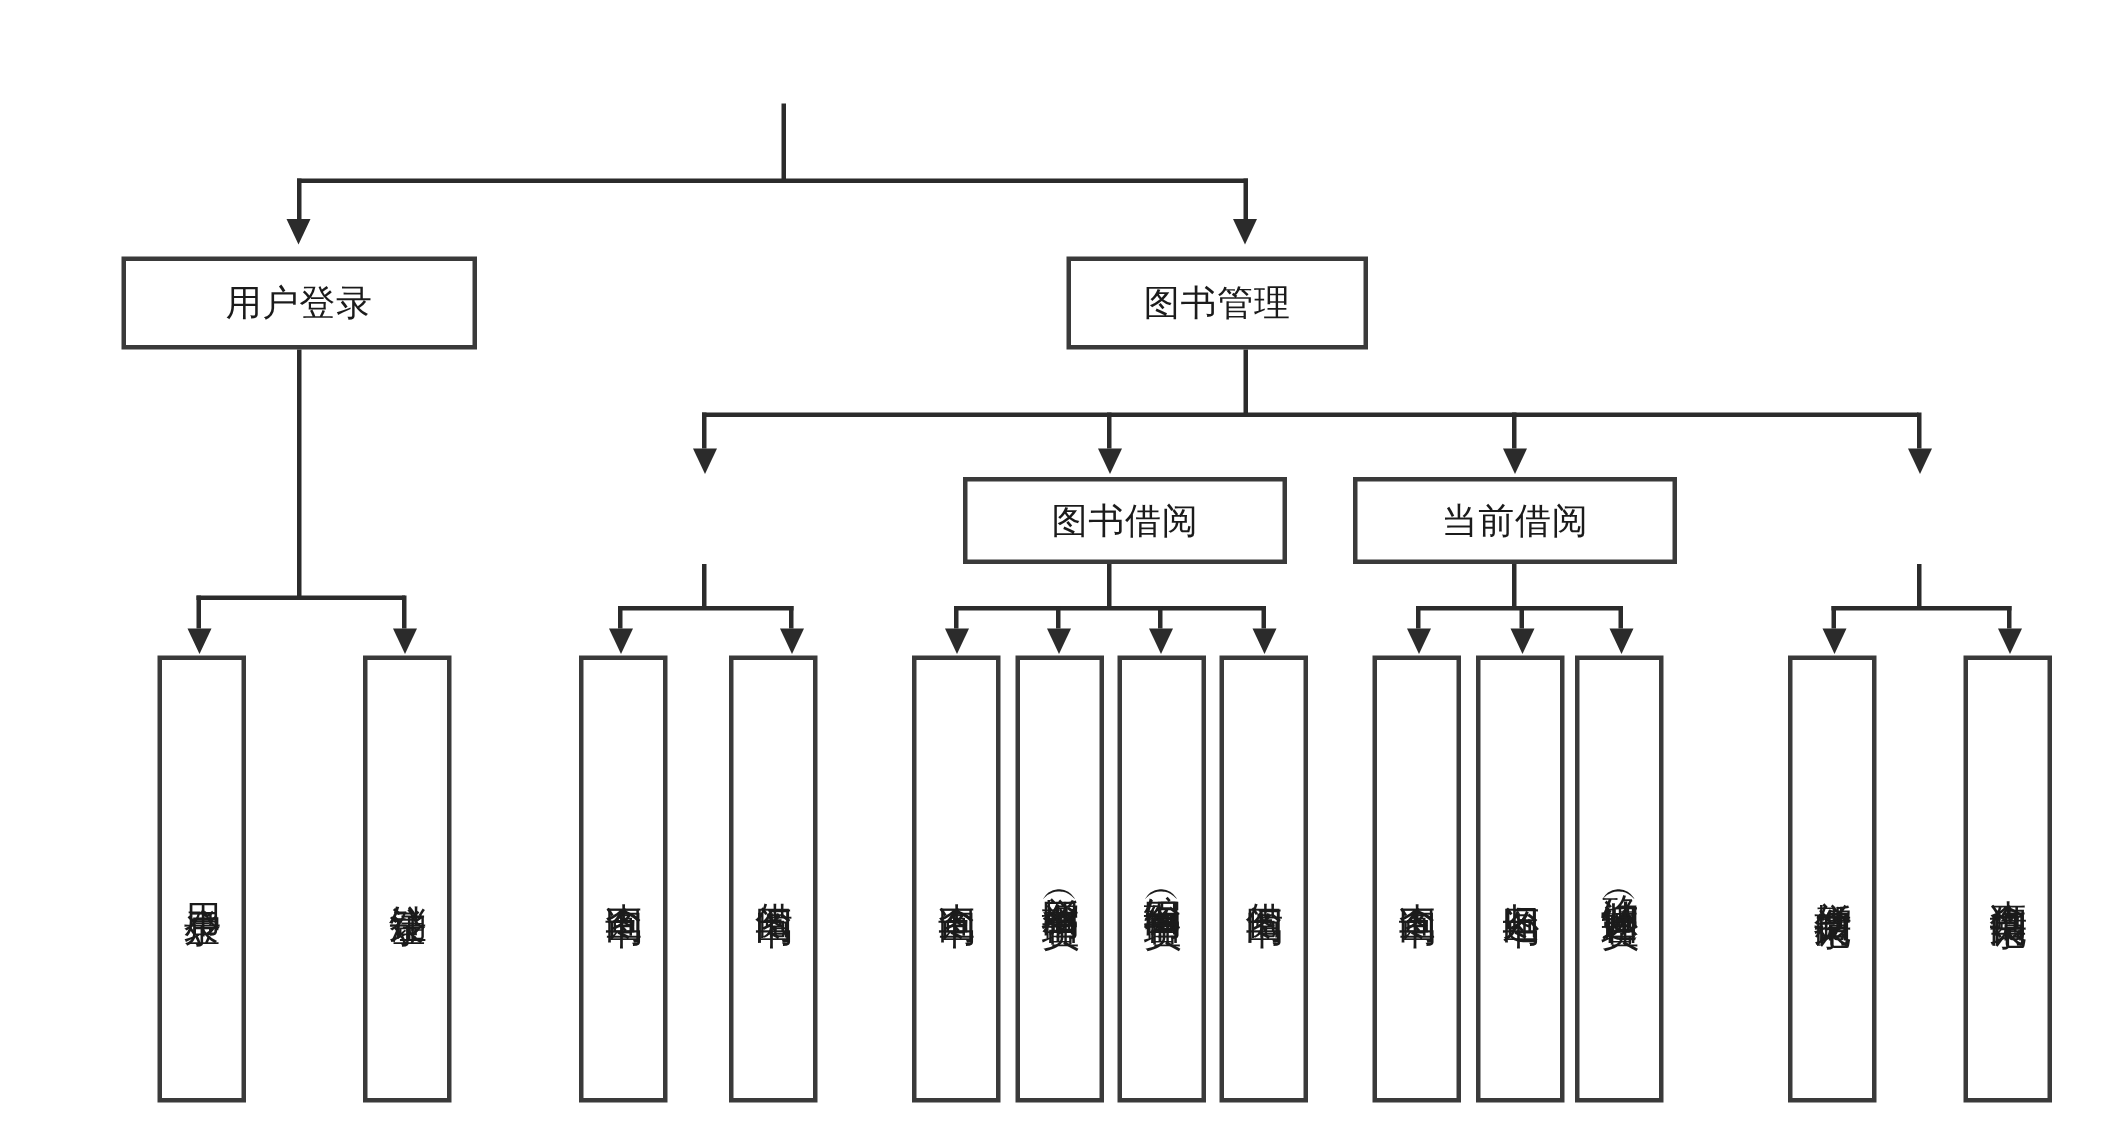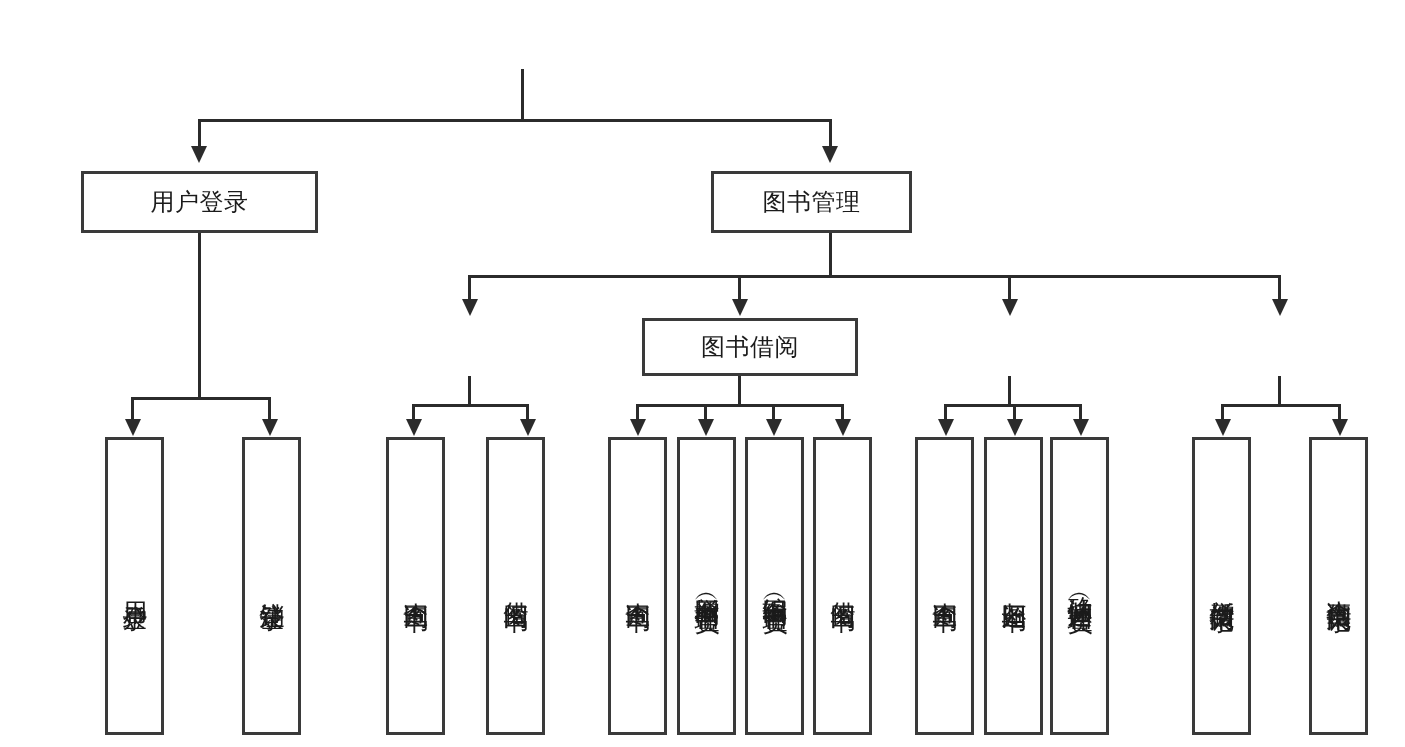--- a/index.html
+++ b/index.html
@@ -111,20 +111,23 @@
   <div class="edge edge-v" style="left:738px; top:275px; width:3px; height:24px;"></div>
   <div class="arrow" style="left:732px; top:299px;"></div>
   <div class="edge edge-v" style="left:1008px; top:275px; width:3px; height:24px;"></div>
   <div class="arrow" style="left:1002px; top:299px;"></div>
   <div class="edge edge-v" style="left:1278px; top:275px; width:3px; height:24px;"></div>
   <div class="arrow" style="left:1272px; top:299px;"></div>
 
   <div class="node node-h" style="left:632px; top:318px; width:216px; height:58px;margin-left:10px;">
     <span>图书借阅</span>
   </div>
+  <div class="node node-h" style="left:902px; top:318px; width:216px; height:58px;">
+    <span>当前借阅</span>
+  </div>
 
   <div class="edge edge-v" style="left:468px; top:376px; width:3px; height:30px;"></div>
   <div class="edge edge-h" style="left:412px; top:404px; width:117px; height:3px;"></div>
   <div class="edge edge-v" style="left:412px; top:404px; width:3px; height:15px;"></div>
   <div class="arrow" style="left:406px; top:419px;"></div>
   <div class="edge edge-v" style="left:526px; top:404px; width:3px; height:15px;"></div>
   <div class="arrow" style="left:520px; top:419px;"></div>
 
   <div class="edge edge-v" style="left:738px; top:376px; width:3px; height:30px;"></div>
   <div class="edge edge-h" style="left:636px; top:404px; width:208px; height:3px;"></div>

